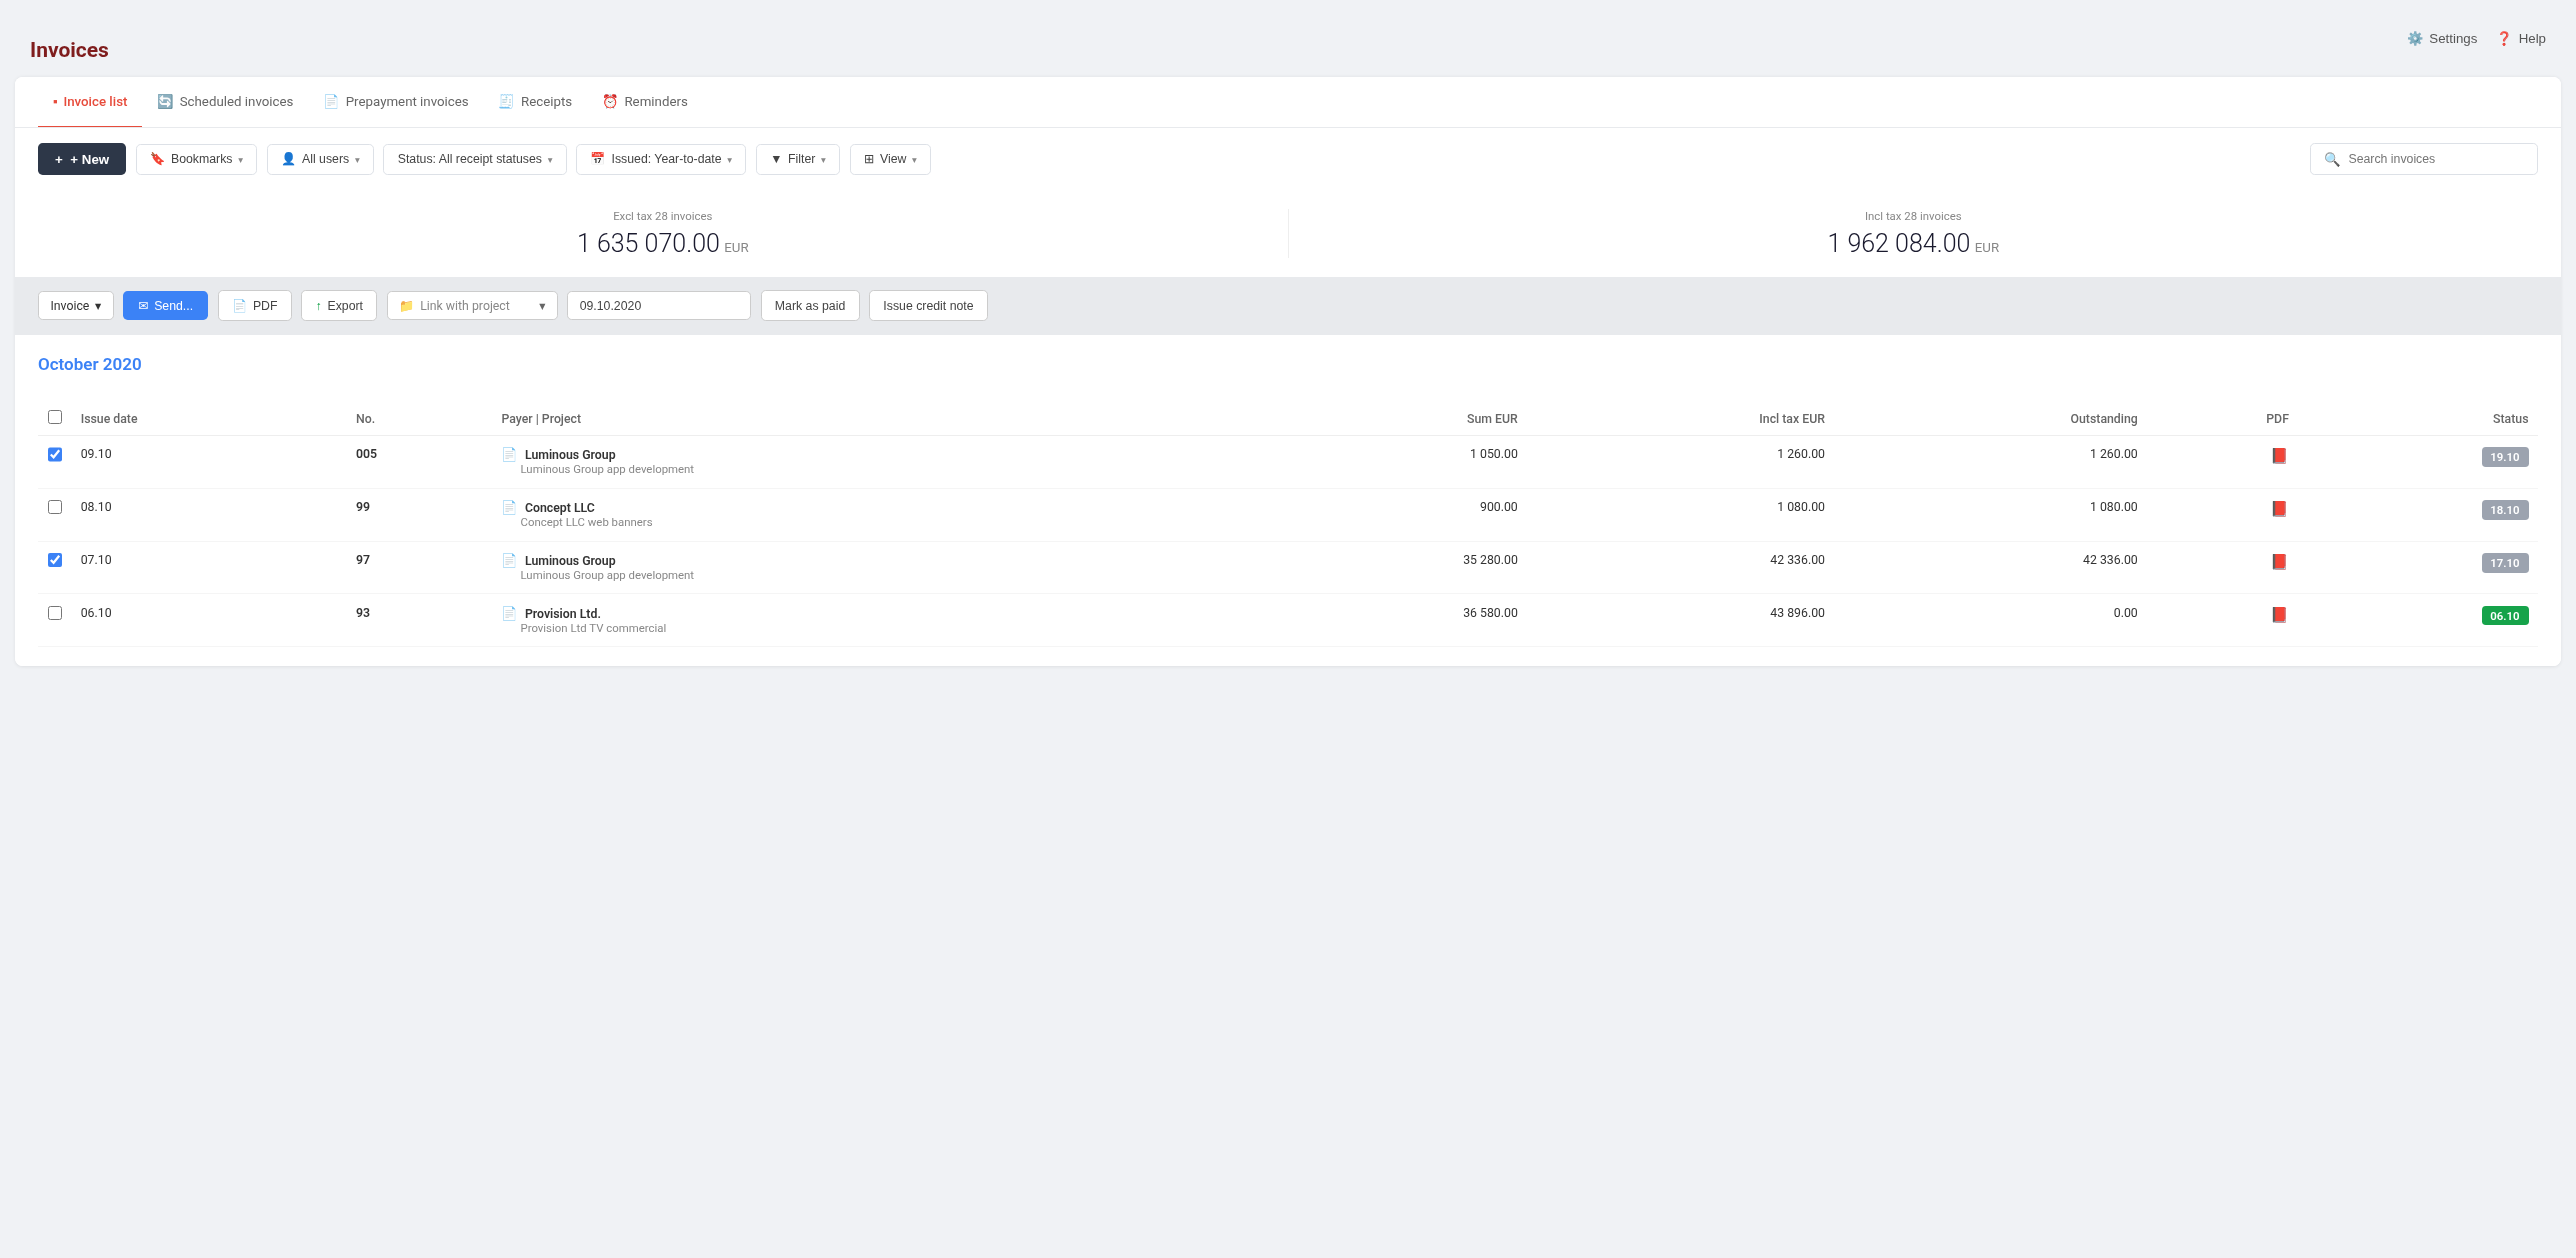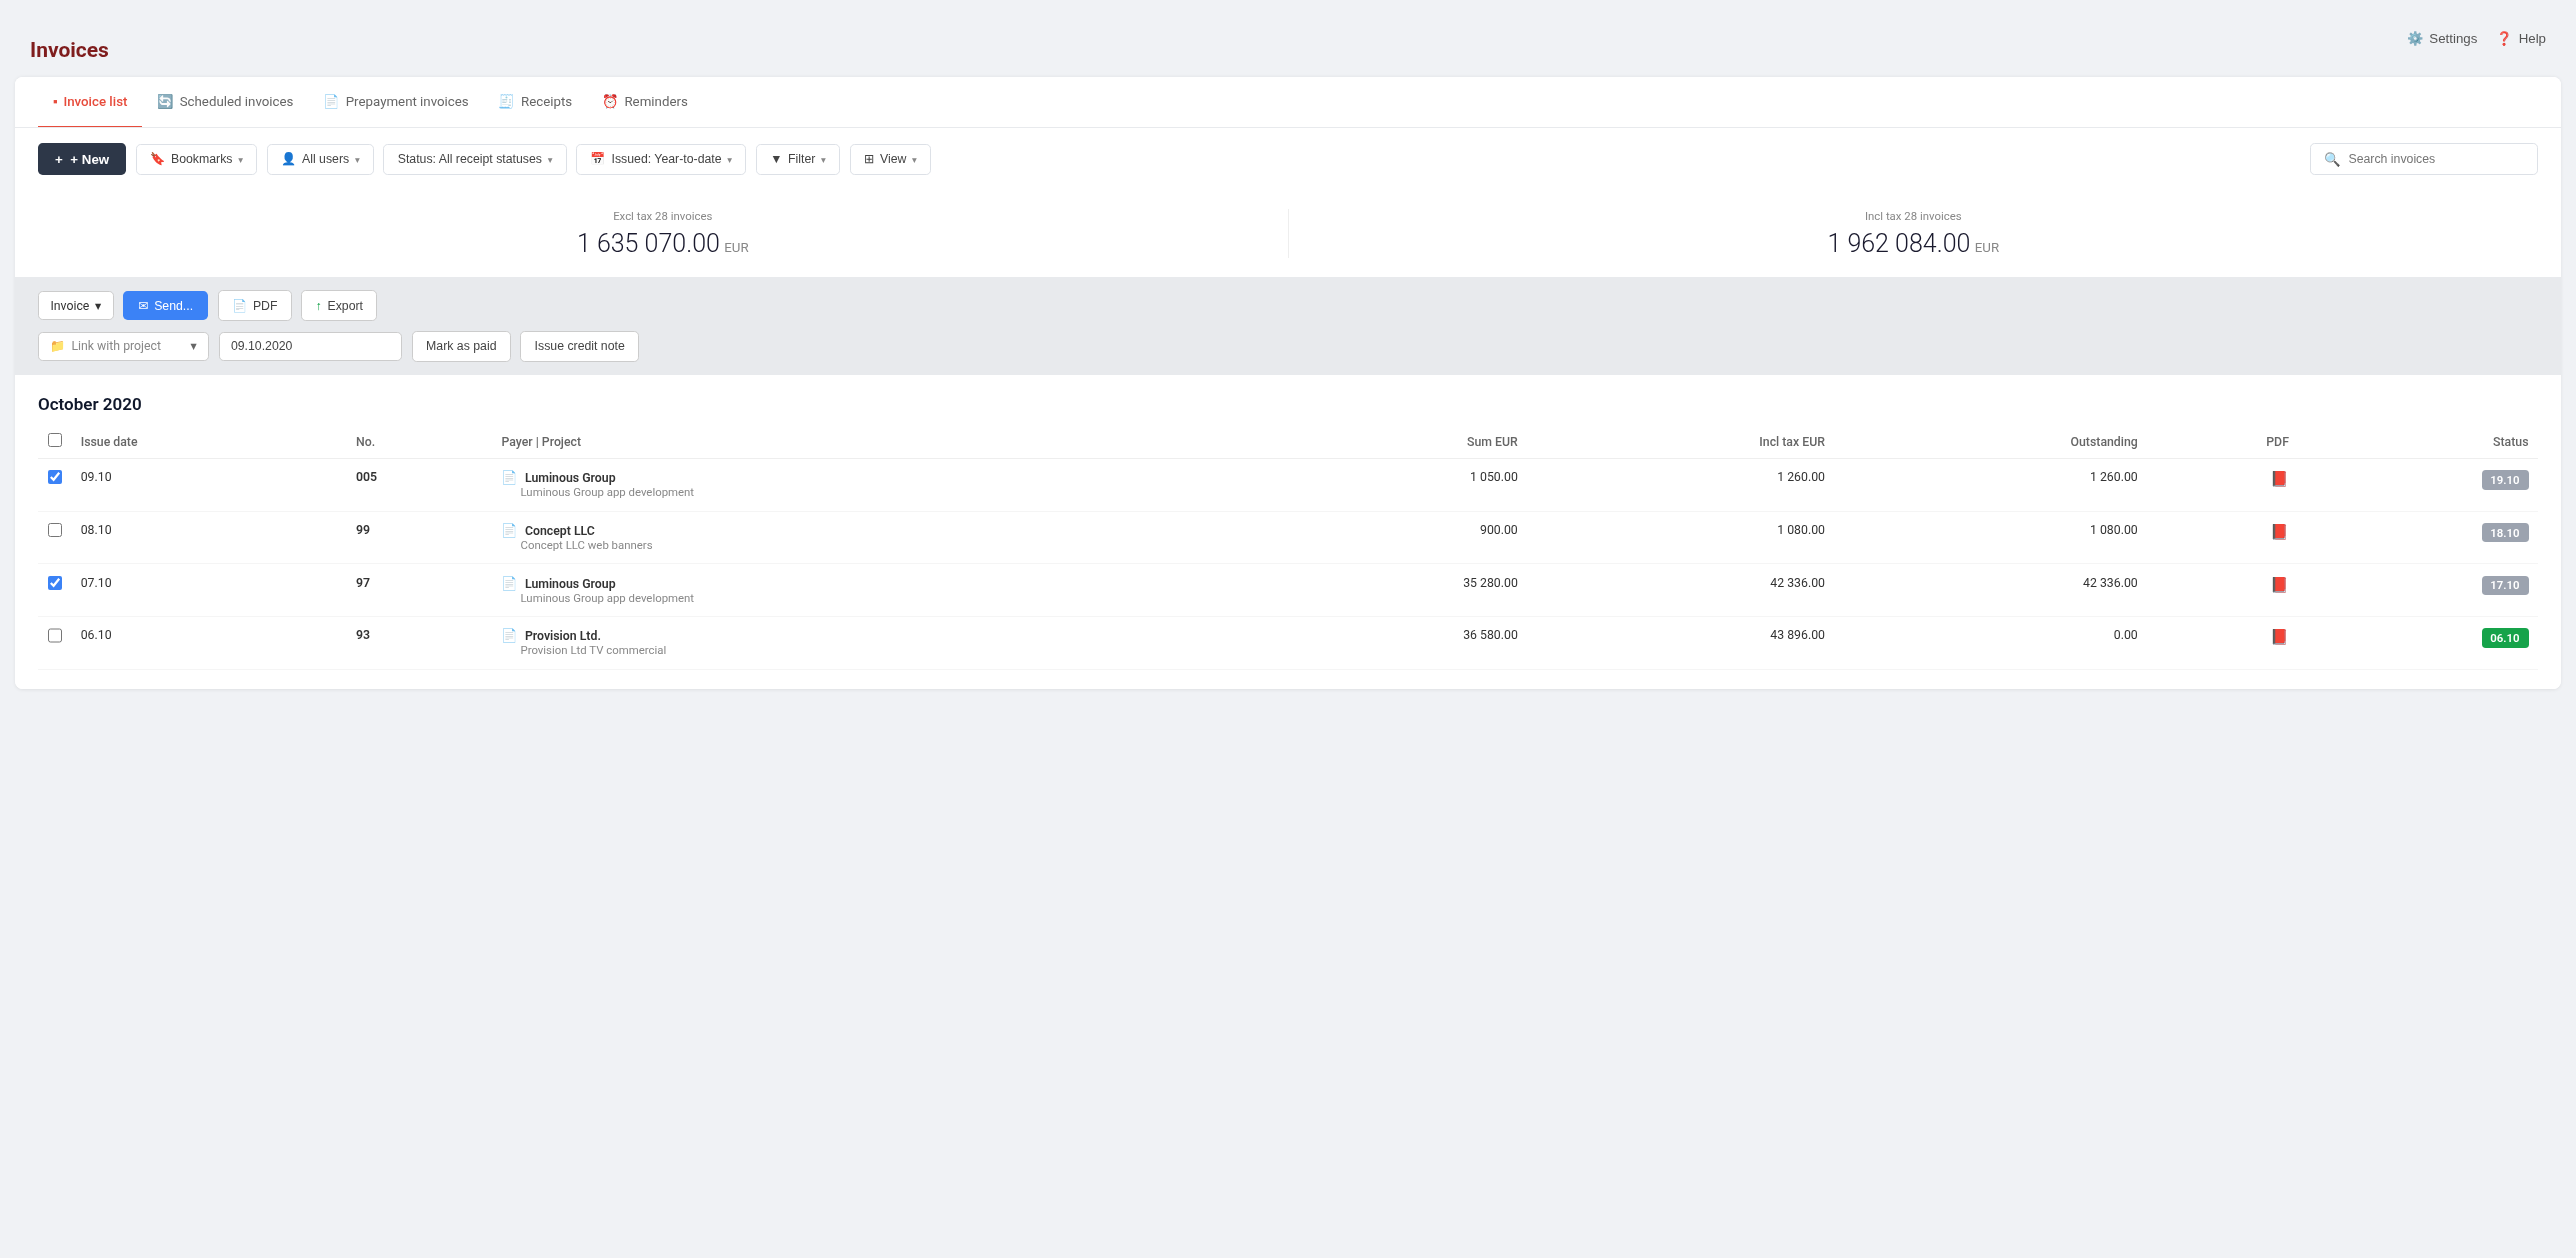--- a/index.html
+++ b/index.html
@@ -153,21 +153,21 @@
     .stat-currency {
       font-size: 13.3px;
       color: #888;
       margin-left: 1px;
     }
     
     .action-bar {
       background: #e8eaed;
       padding: 13.3px 23px;
       display: flex;
-      flex-direction: column;
+      flex-direction: row;
       gap: 9.5px;
     }
     .action-bar-row1 {
       display: flex;
       align-items: center;
       gap: 9.5px;
     }
     .action-bar-row2 {
       display: flex;
       align-items: center;
@@ -248,22 +248,22 @@
       color: #444;
     }
     
     .table-section {
       padding: 19px 23px;
       background: #fff;
     }
     .month-heading {
       font-size: 17px;
       font-weight: 600;
-      color: #0f172a;
-      margin-bottom: 11px;
+      color: #3b82f6;
+      margin-bottom: 29px;
     }
     table {
       width: 100%;
       border-collapse: collapse;
     }
     thead tr th {
       text-align: left;
       font-size: 12.3px;
       color: #666;
       font-weight: 500;

